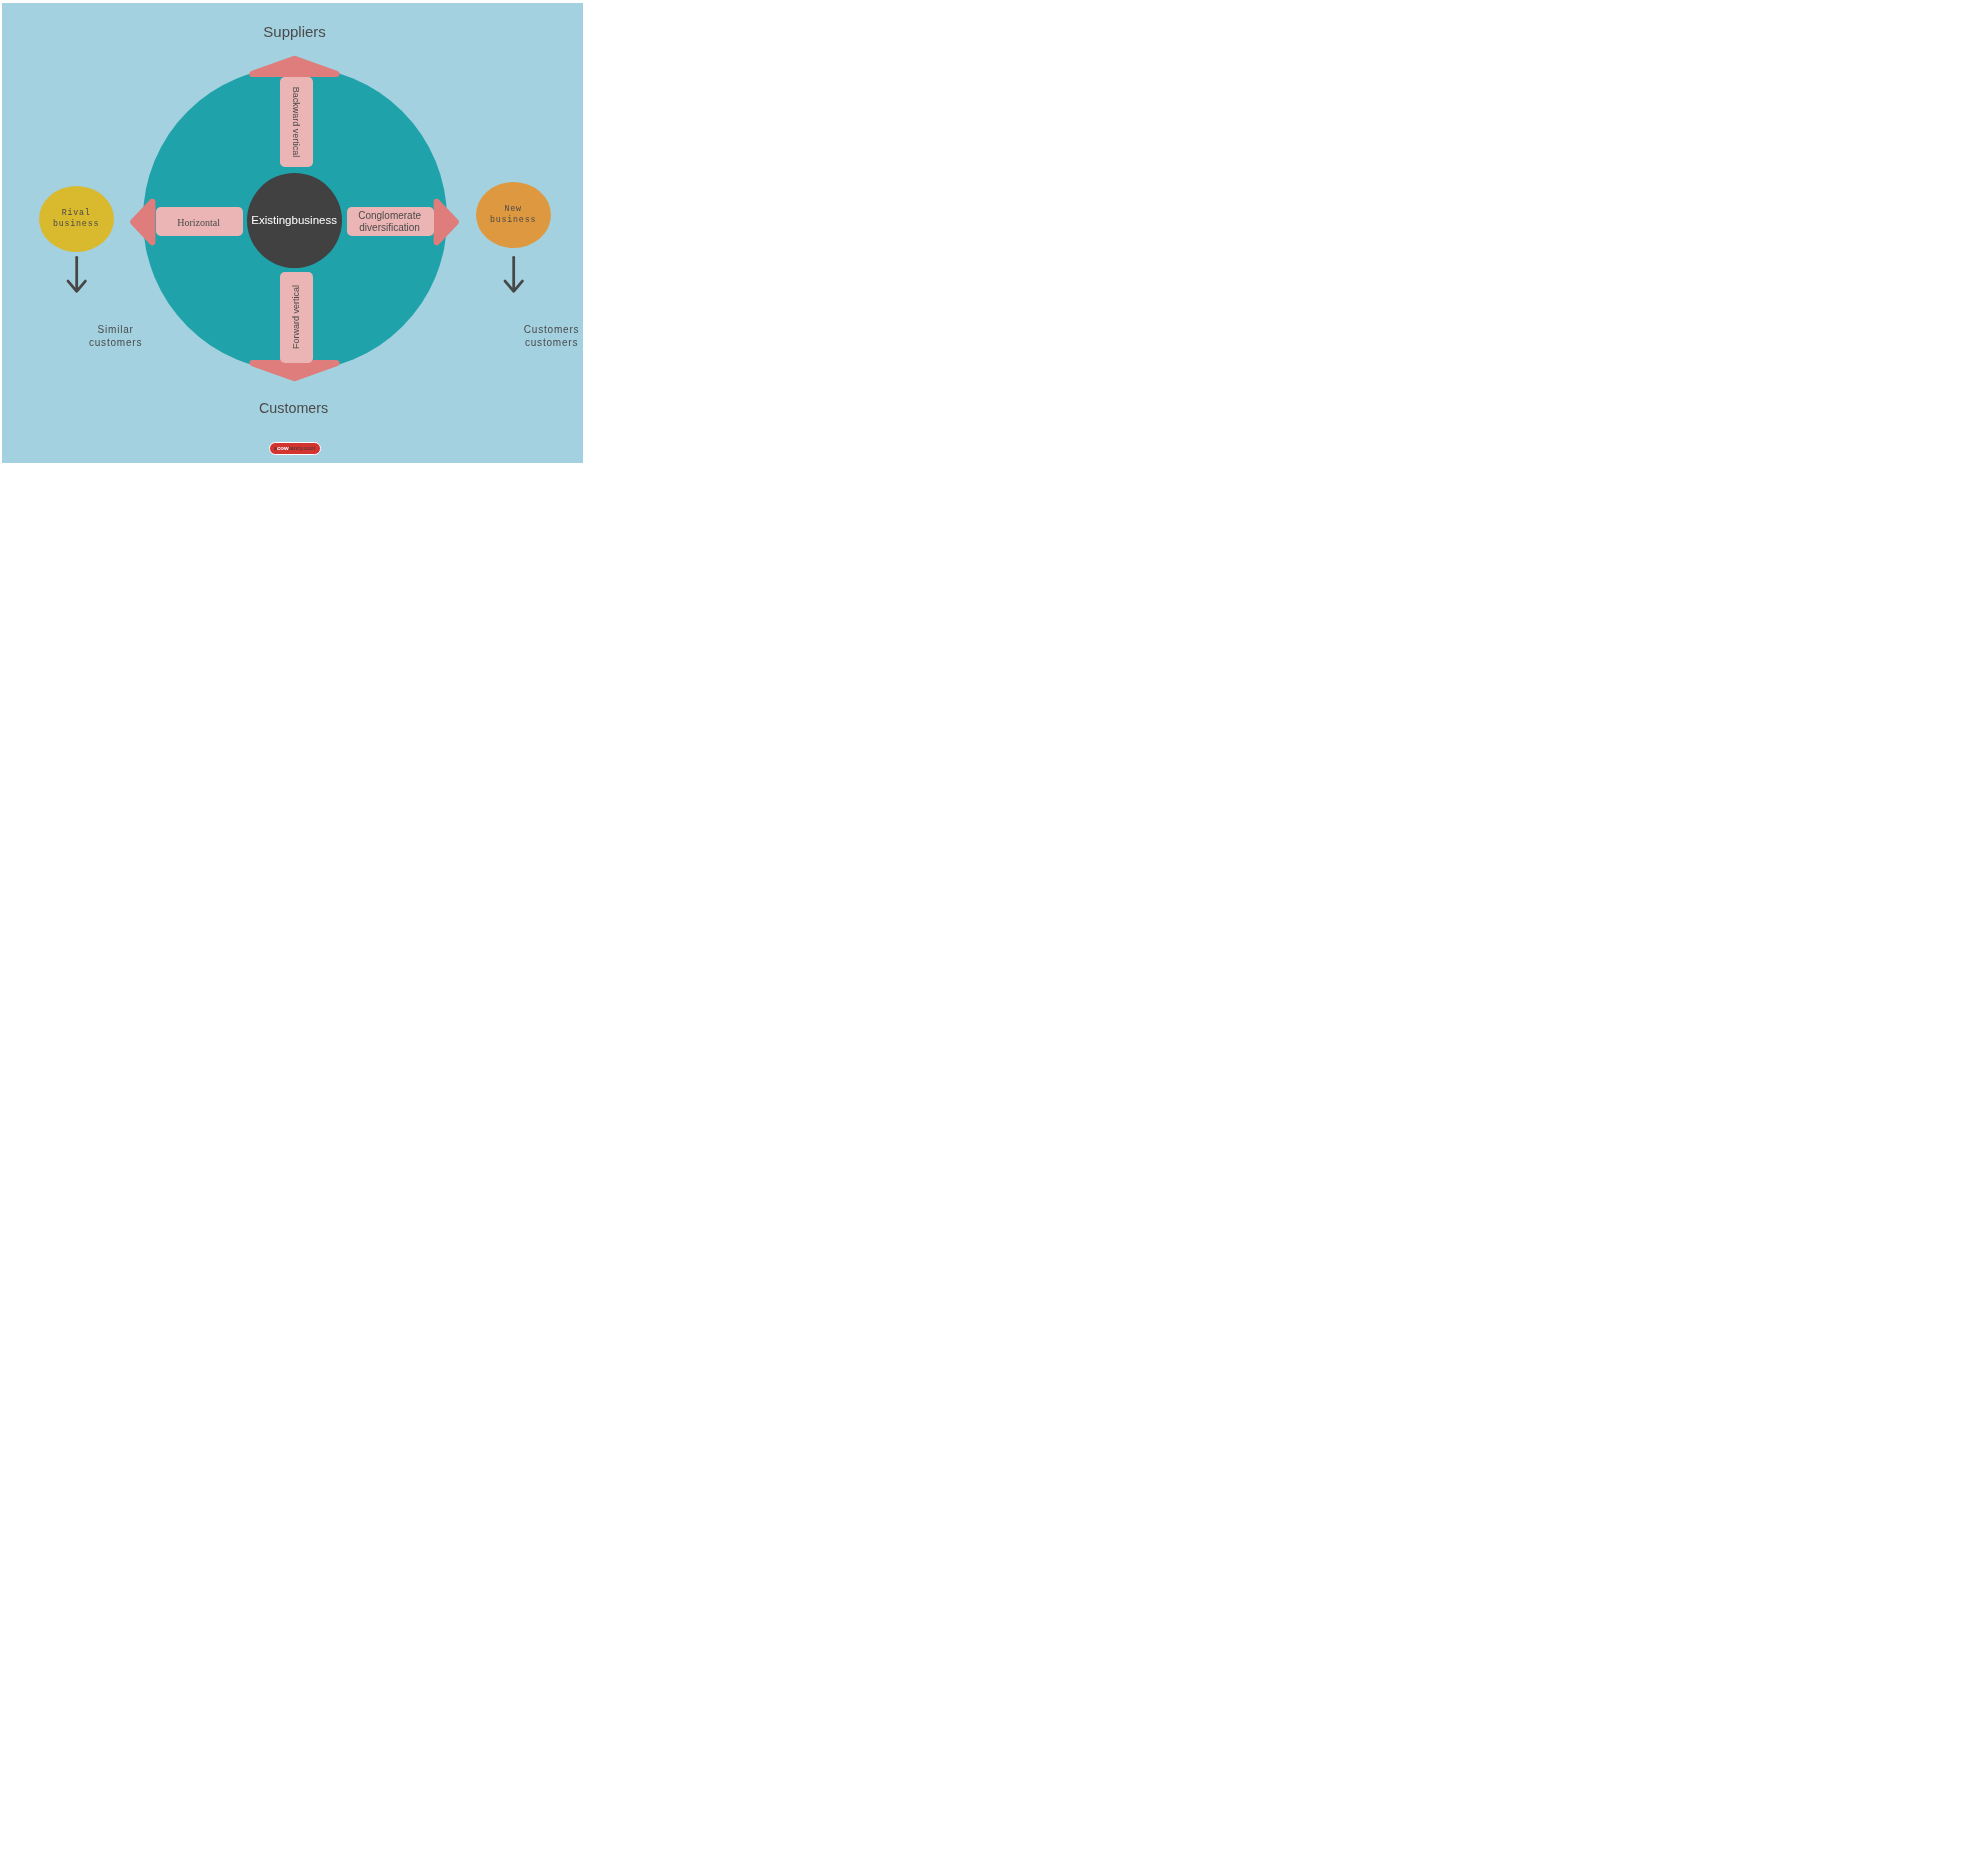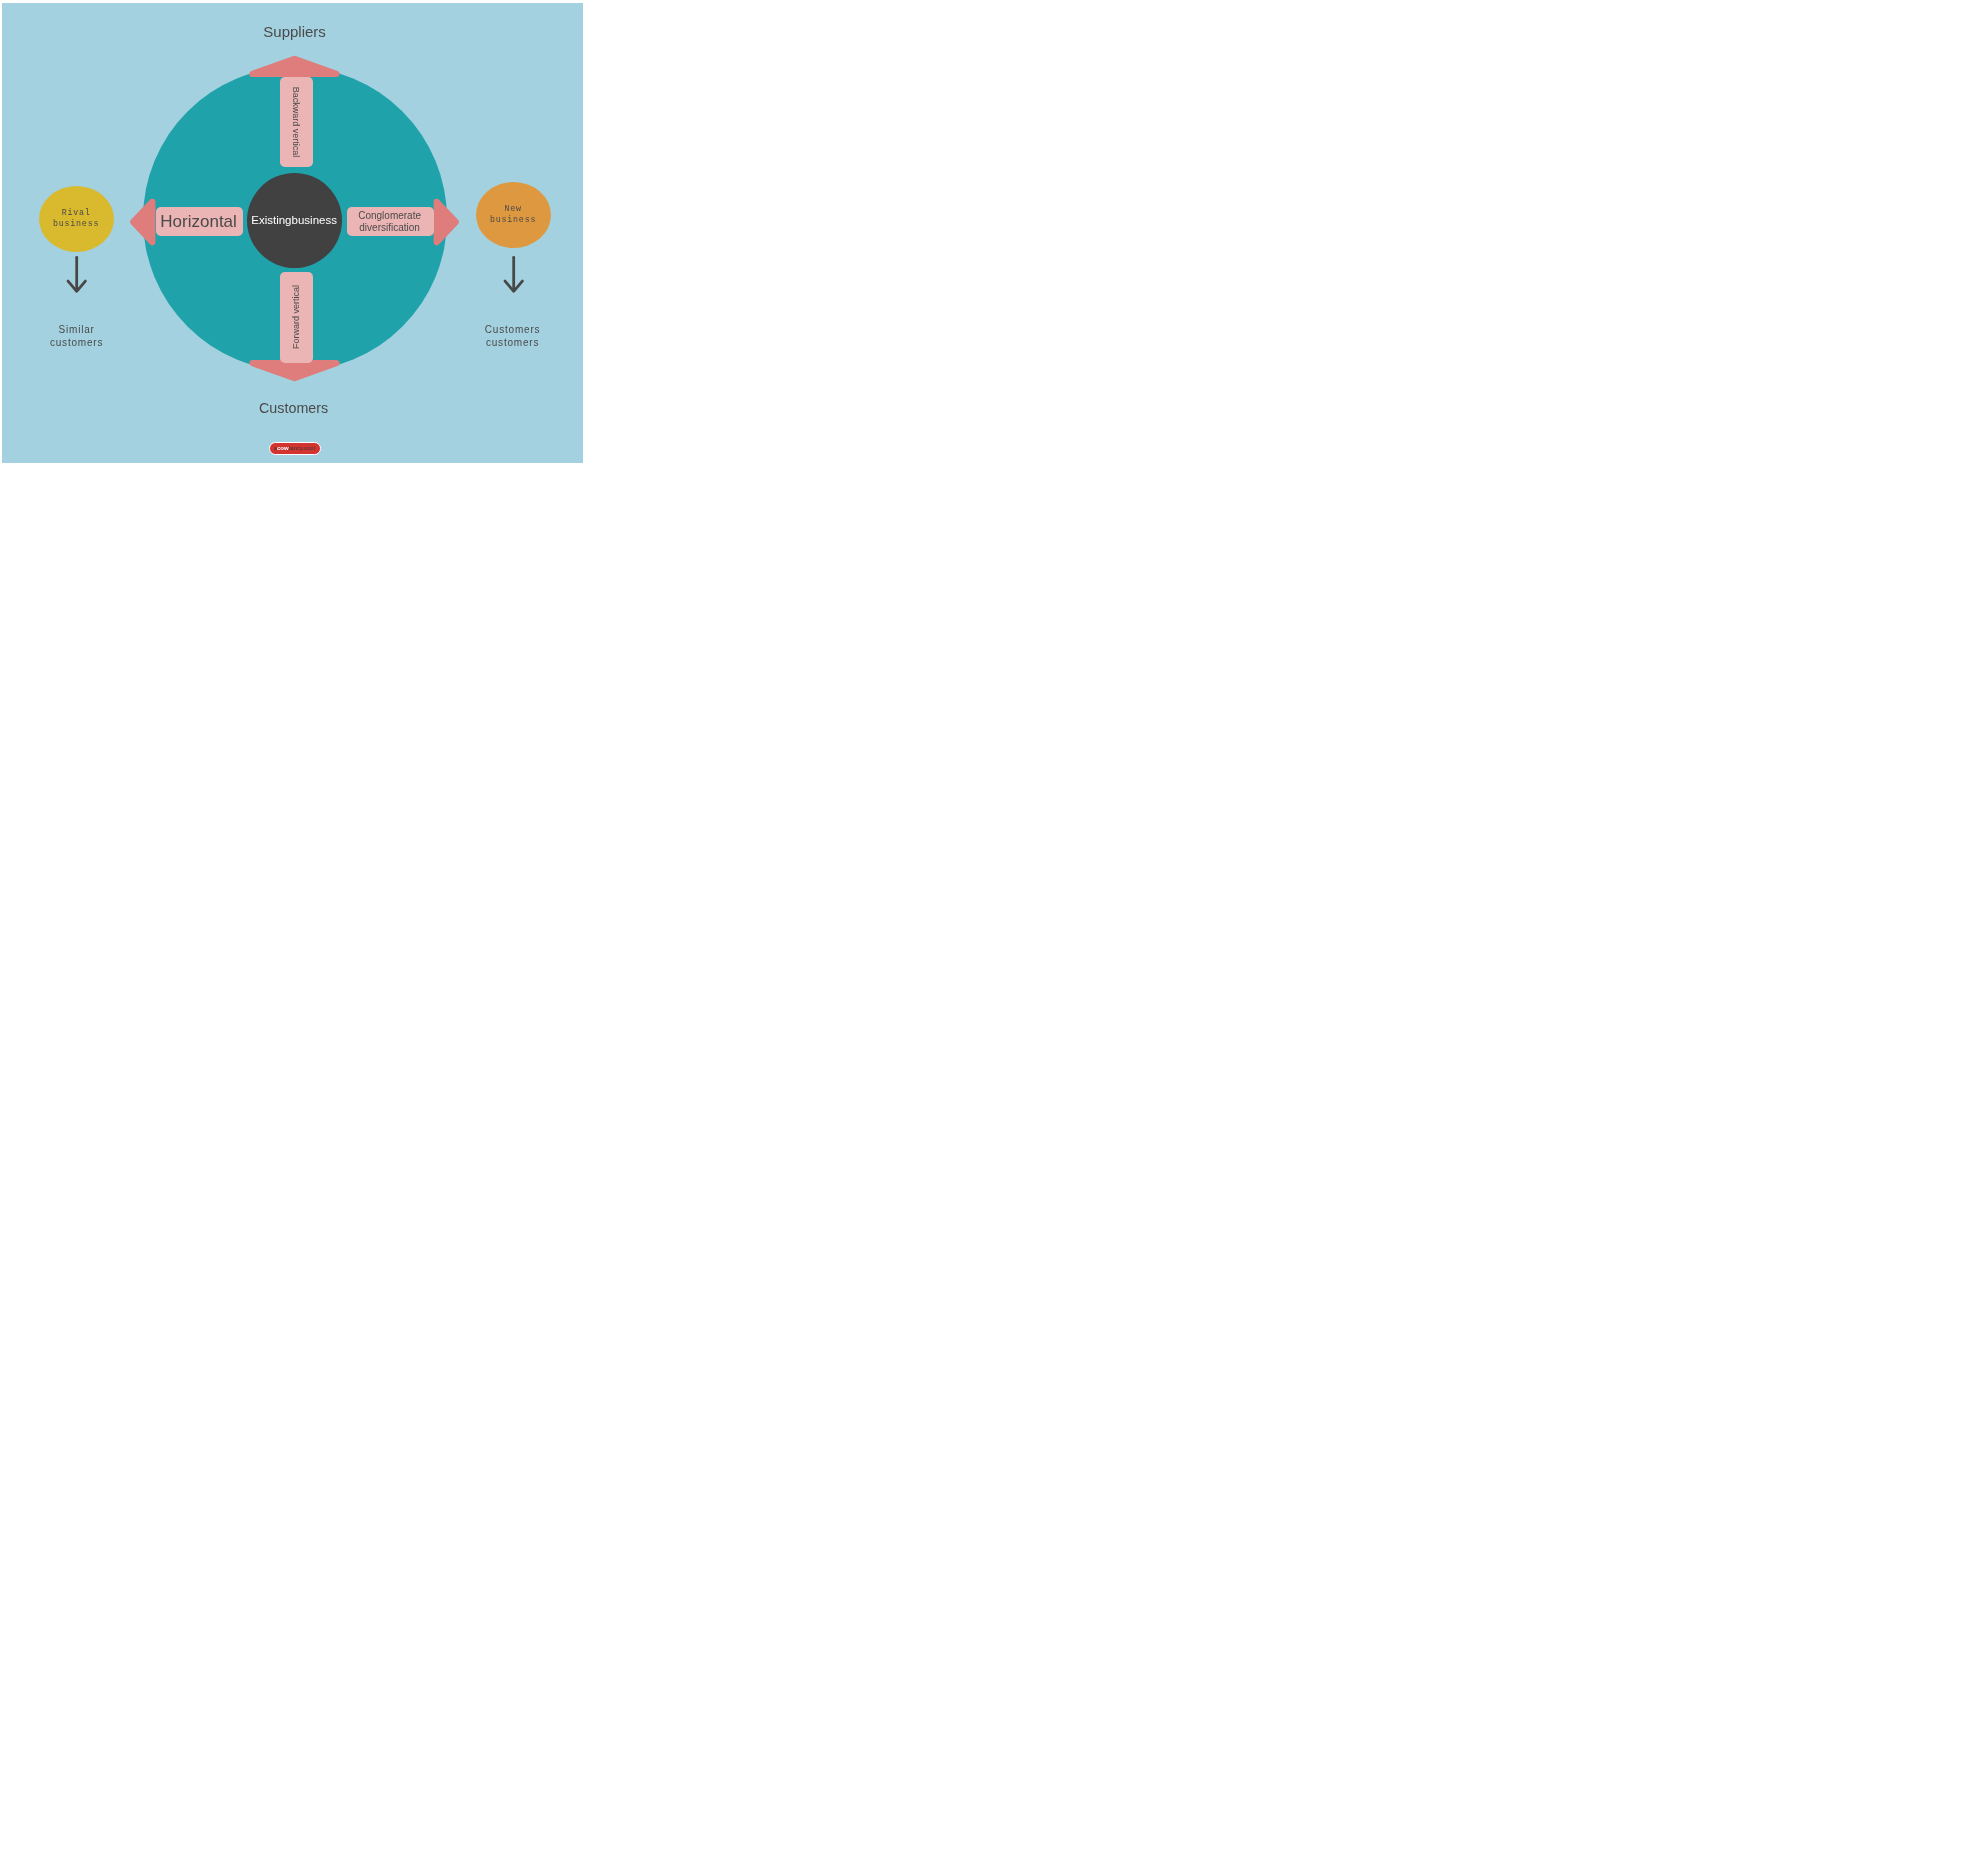--- a/index.html
+++ b/index.html
@@ -52,21 +52,21 @@
   .head-left{left:125px;top:193px;width:30px;height:52px;}
   .head-right{left:430px;top:193px;width:30px;height:52px;}
   
   .lbl{
     position:absolute;color:var(--c-text,#4a4a4a);
     text-align:center;white-space:nowrap;z-index:5;
     transform:translate(-50%,-50%);
   }
   .lbl-top{left:293px;top:28px;font-size:15px;}
   .lbl-bottom{left:292px;top:405px;font-size:14.3px;}
-  .lbl-horizontal{left:197px;top:219px;font-size:17px;}
+  .lbl-horizontal{left:197px;top:219px;font-size:10px;font-family:Liberation Serif, serif;}
   .lbl-conglomerate{left:388px;top:219px;font-size:10px;line-height:1.2;}
   .vtext{
     position:absolute;color:var(--c-text,#4a4a4a);
     font-size:9px;white-space:nowrap;z-index:5;
   }
   .vtext-up{left:294px;top:119px;transform:translate(-50%,-50%) rotate(90deg);}
   .vtext-down{left:294px;top:314px;transform:translate(-50%,-50%) rotate(-90deg);}
   
   .side-circle{
     position:absolute;width:75px;height:66px;border-radius:50%;
@@ -81,21 +81,21 @@
   .down-arrow .stroke{
     fill:none;stroke:var(--c-side_arrow,#474747);
     stroke-width:7;stroke-linecap:round;stroke-linejoin:round;
   }
   .da-left{left:62px;top:252px;width:25.4px;height:41px;}
   .da-right{left:499px;top:252px;width:25.4px;height:41px;}
   .result-lbl{
     position:absolute;color:var(--c-text,#4a4a4a);
     font-size:10px;line-height:1.3;letter-spacing:0.8px;
     text-align:center;white-space:nowrap;
-    transform:translate(-50%,-50%);z-index:5;
+    transform:translate(-50%,-50%);z-index:5;margin-left:39px;
   }
   .result-left{left:75px;top:333px;}
   .result-right{left:511px;top:333px;}
   
   .logo{
     position:absolute;left:267px;top:439px;width:52px;height:13px;
     background:var(--c-logo_bg,#d2342f);
     border:1.2px solid #ffffff;border-radius:6.4px;
     box-sizing:border-box;
     display:flex;align-items:center;justify-content:center;

